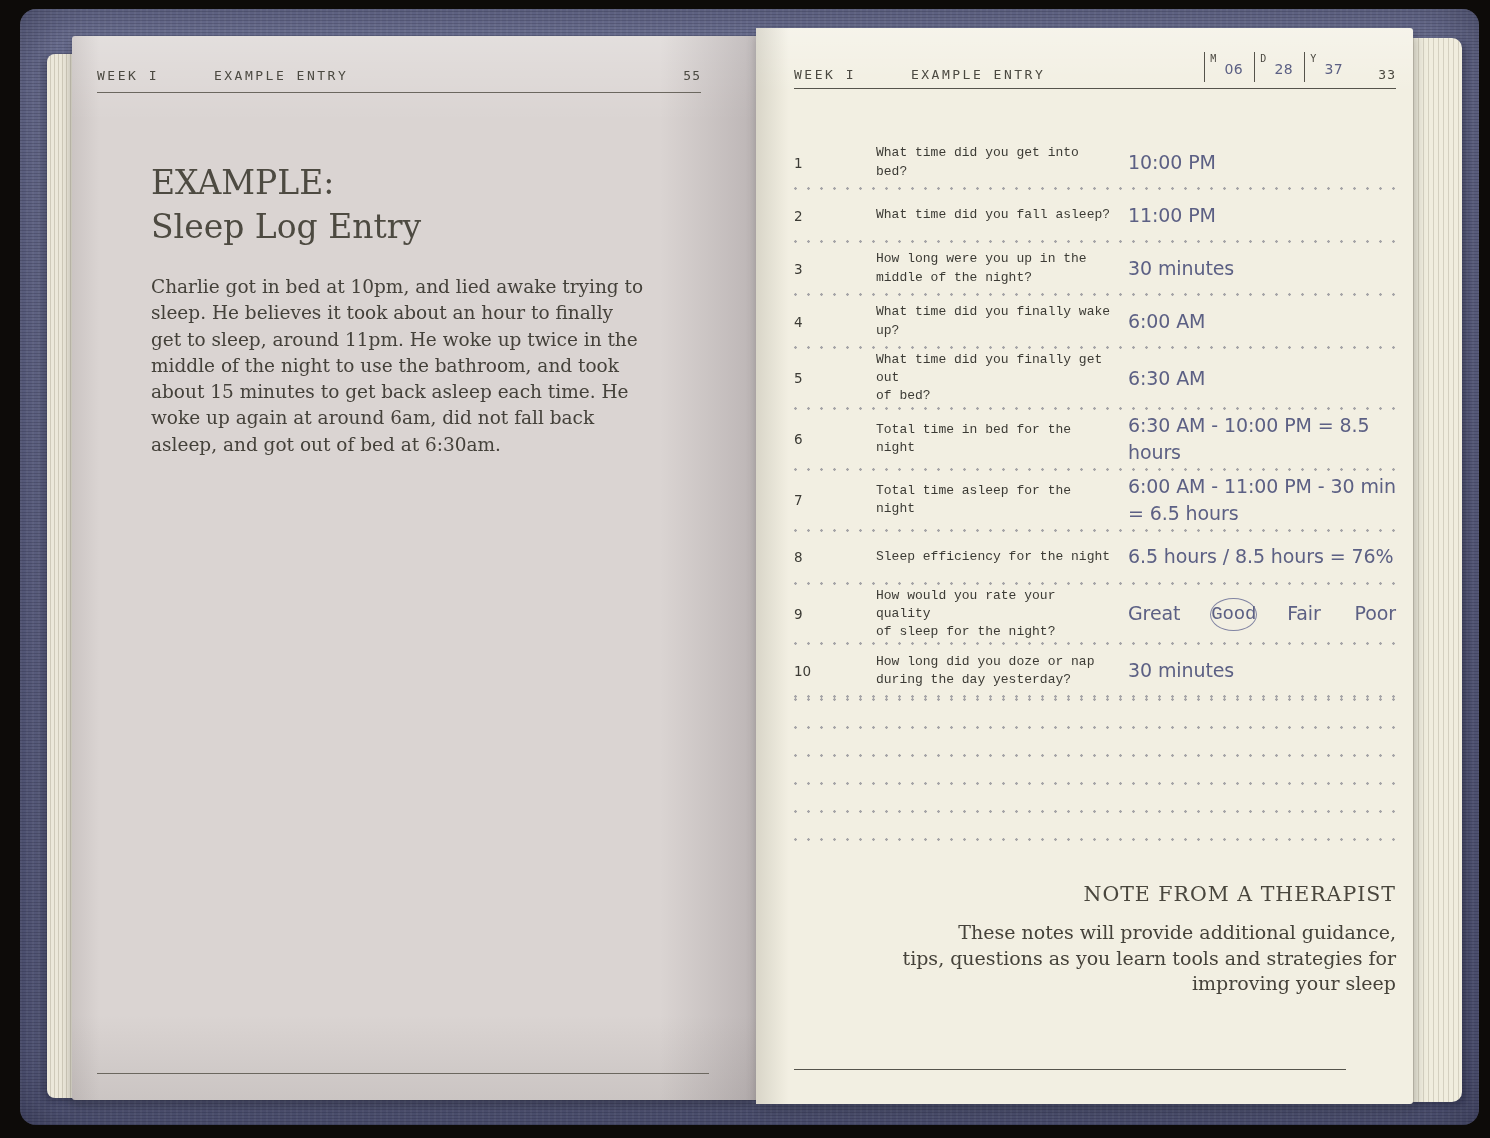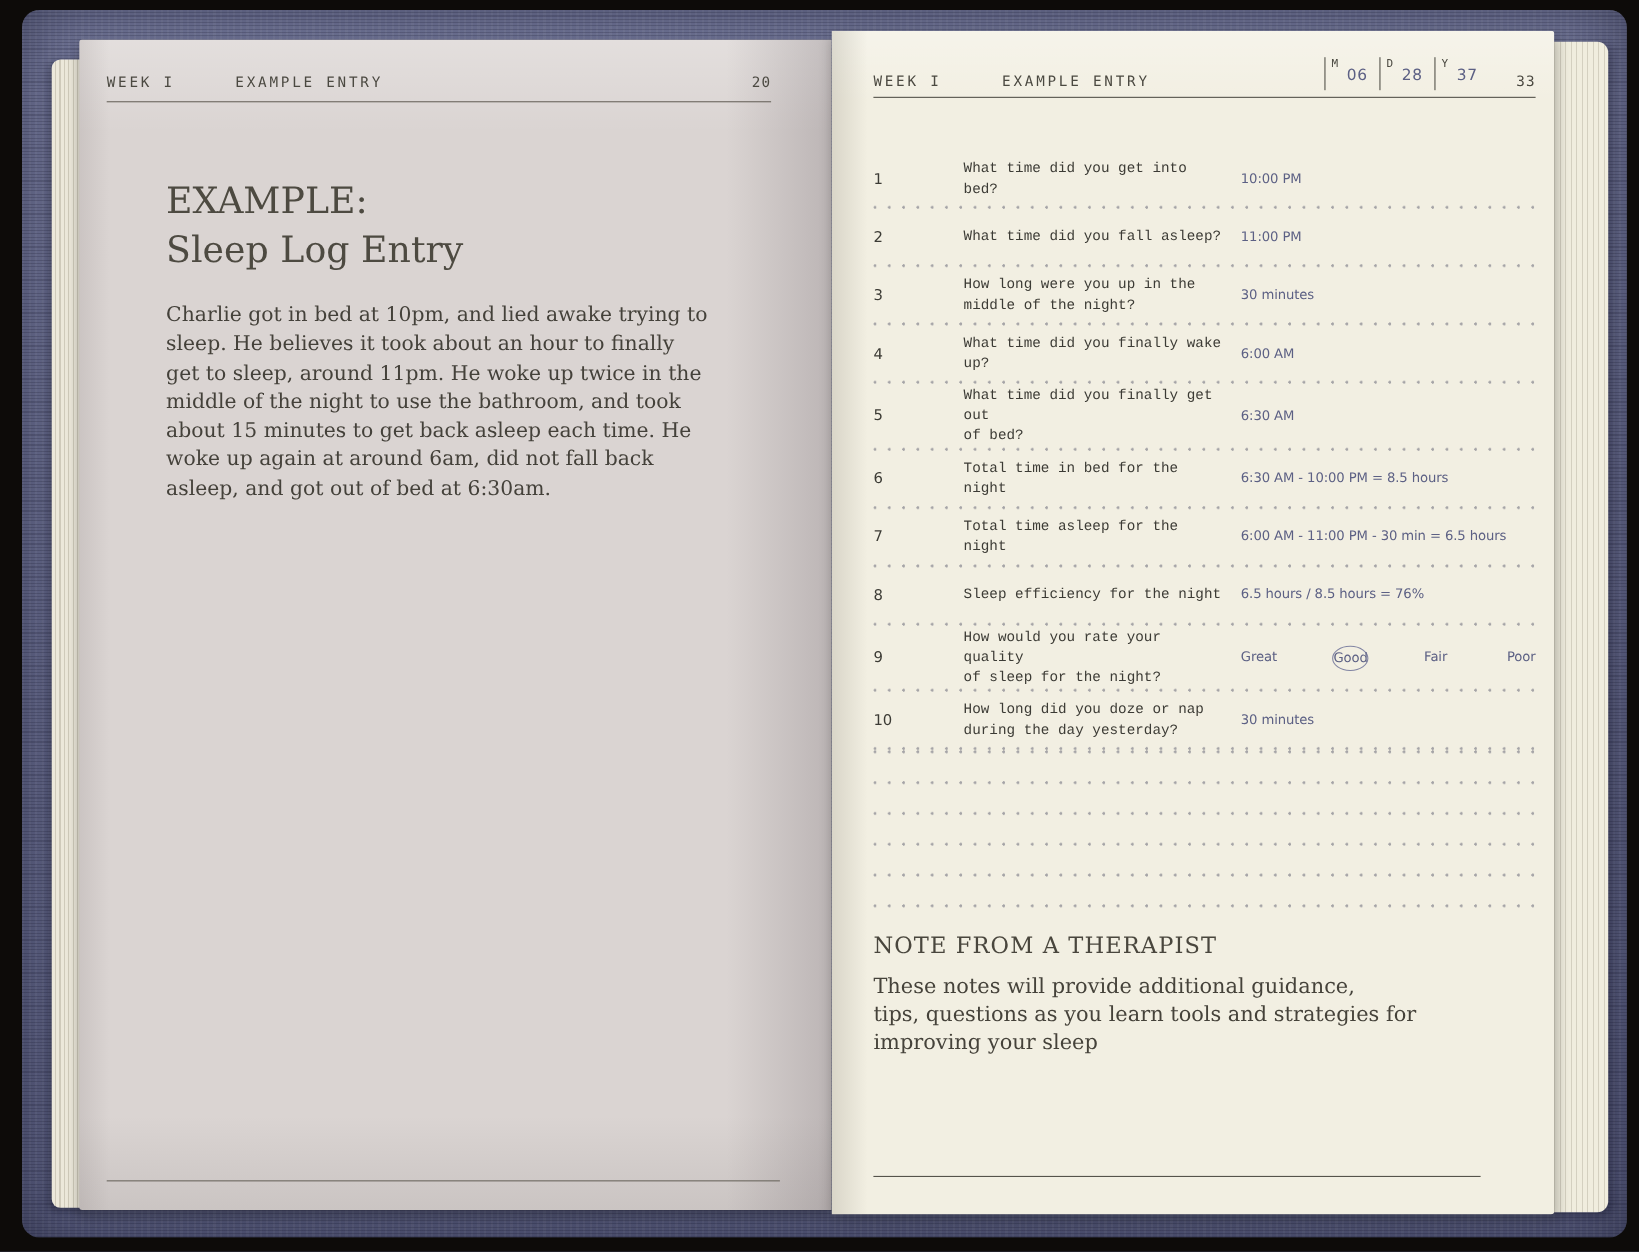--- a/index.html
+++ b/index.html
@@ -89,51 +89,51 @@
     font-size:18.5px; line-height:1.42; color:#44413a;
   }
   .bottom-rule { position:absolute; height:1.5px; background:#6b675f; }
   .lp-rule { left:25px; width:612px; bottom:26px; }
   .rp-rule { left:38px; width:552px; bottom:34px; background:#55534b; }
   
   .rp-rows { margin:48px 17px 0 38px; }
   .qrow { display:flex; align-items:center; min-height:50px; padding:2px 0 1px; }
   .qrow .num { width:82px; font-size:13.5px; color:#3c3b35; }
   .qrow .q { width:252px; padding-right:16px; font-size:13px; line-height:1.4; white-space:pre-line; color:var(--question-ink,#3c3b35);font-family:Liberation Mono, monospace; }
-  .qrow .a { flex:1; font-size:12px; line-height:1.45; white-space:pre-line; color:var(--answer-ink,#5c6084); letter-spacing:-0.1px; }
+  .qrow .a { flex:1; font-size:19px; line-height:1.45; white-space:pre-line; color:var(--answer-ink,#5c6084); letter-spacing:-0.1px; }
   .dots {
     height:3px;
     background-image:radial-gradient(circle at 1.5px 1.5px, rgba(102,102,118,0.55) 1.1px, transparent 1.5px);
     background-size:13px 3px; background-repeat:repeat-x;
   }
   .dots.blank { margin-top:25px; }
   .rating { display:flex; justify-content:space-between; align-items:center; color:#3c3b35; }
   .rating .opt { padding:2px 0; }
   .circled {
     border:1.5px solid #8285a3; border-radius:50%;
-    padding:5px 16px 6px; margin:-5px -4px -6px;
-  }
-  
-  .note { margin-top:22px; text-align:left; font-family:"DejaVu Serif","Liberation Serif",serif; }
+    padding:5px 16px 6px; margin:-5px -4px -6px;font-family:Liberation Mono, monospace;
+  }
+  
+  .note { margin-top:41px; text-align:right; font-family:"DejaVu Serif","Liberation Serif",serif; }
   .note-heading { font-size:20.5px; letter-spacing:1px; color:#49463d; }
   .note-body { margin-top:14px; font-size:19px; line-height:1.33; color:#45423a; white-space:pre-line; }
 </style>
 </head>
 <body>
 
 <div class="cover"></div>
 <div class="stack-left"></div>
 <div class="stack-right"></div>
 
 <div class="page page-left">
   <div class="hdr lp-hdr">
     <span>WEEK I</span>
     <span class="section">EXAMPLE ENTRY</span>
     <span class="spacer"></span>
-    <span class="pagenum">20</span>
+    <span class="pagenum">55</span>
   </div>
   <div class="lp-title">EXAMPLE:
 Sleep Log Entry</div>
   <div class="lp-body">Charlie got in bed at 10pm, and lied awake trying to sleep. He believes it took about an hour to finally get to sleep, around 11pm. He woke up twice in the middle of the night to use the bathroom, and took about 15 minutes to get back asleep each time. He woke up again at around 6am, did not fall back asleep, and got out of bed at 6:30am.</div>
   <div class="bottom-rule lp-rule"></div>
 </div>
 
 <div class="page page-right">
   <div class="hdr rp-hdr">
     <span>WEEK I</span>

